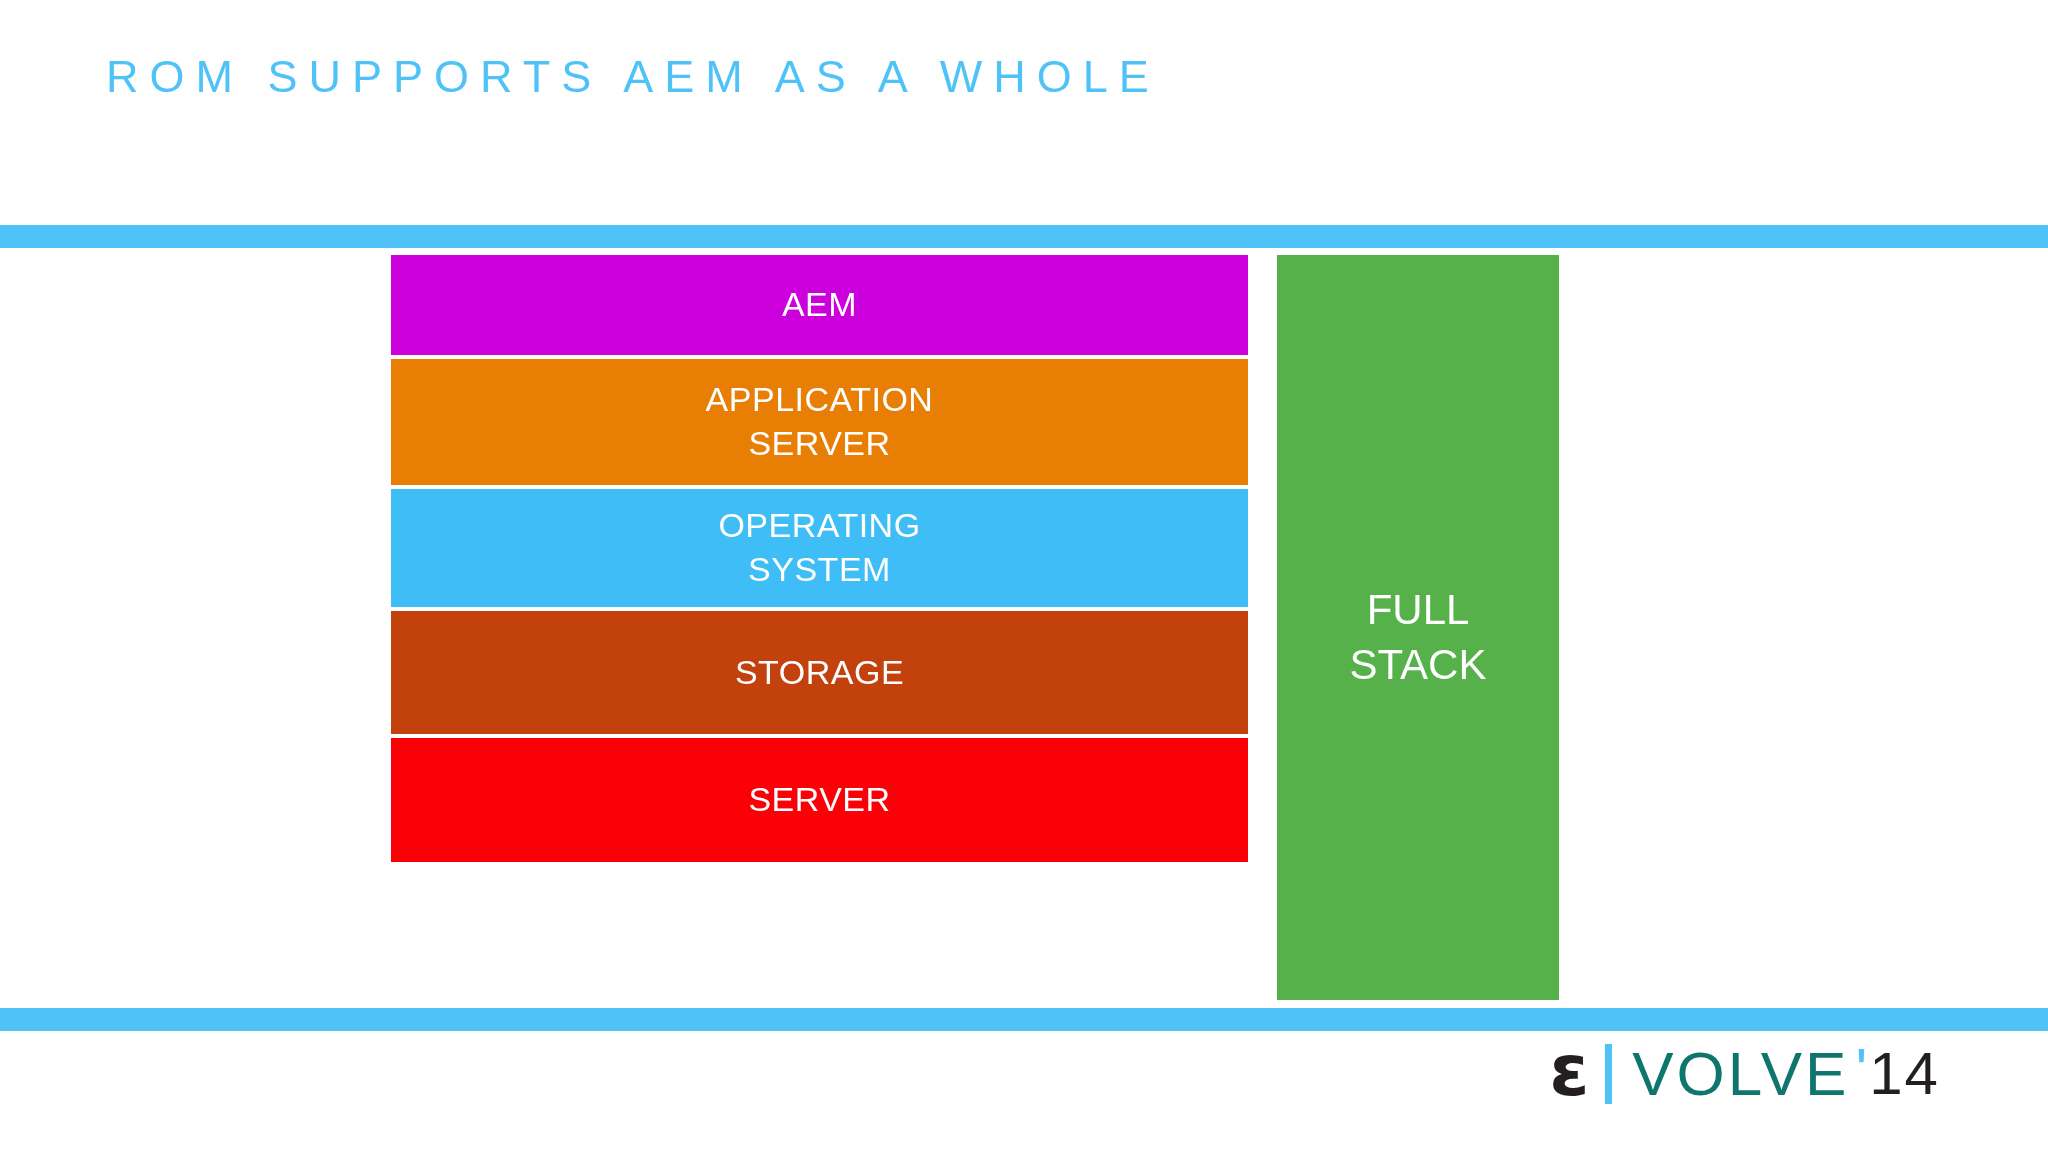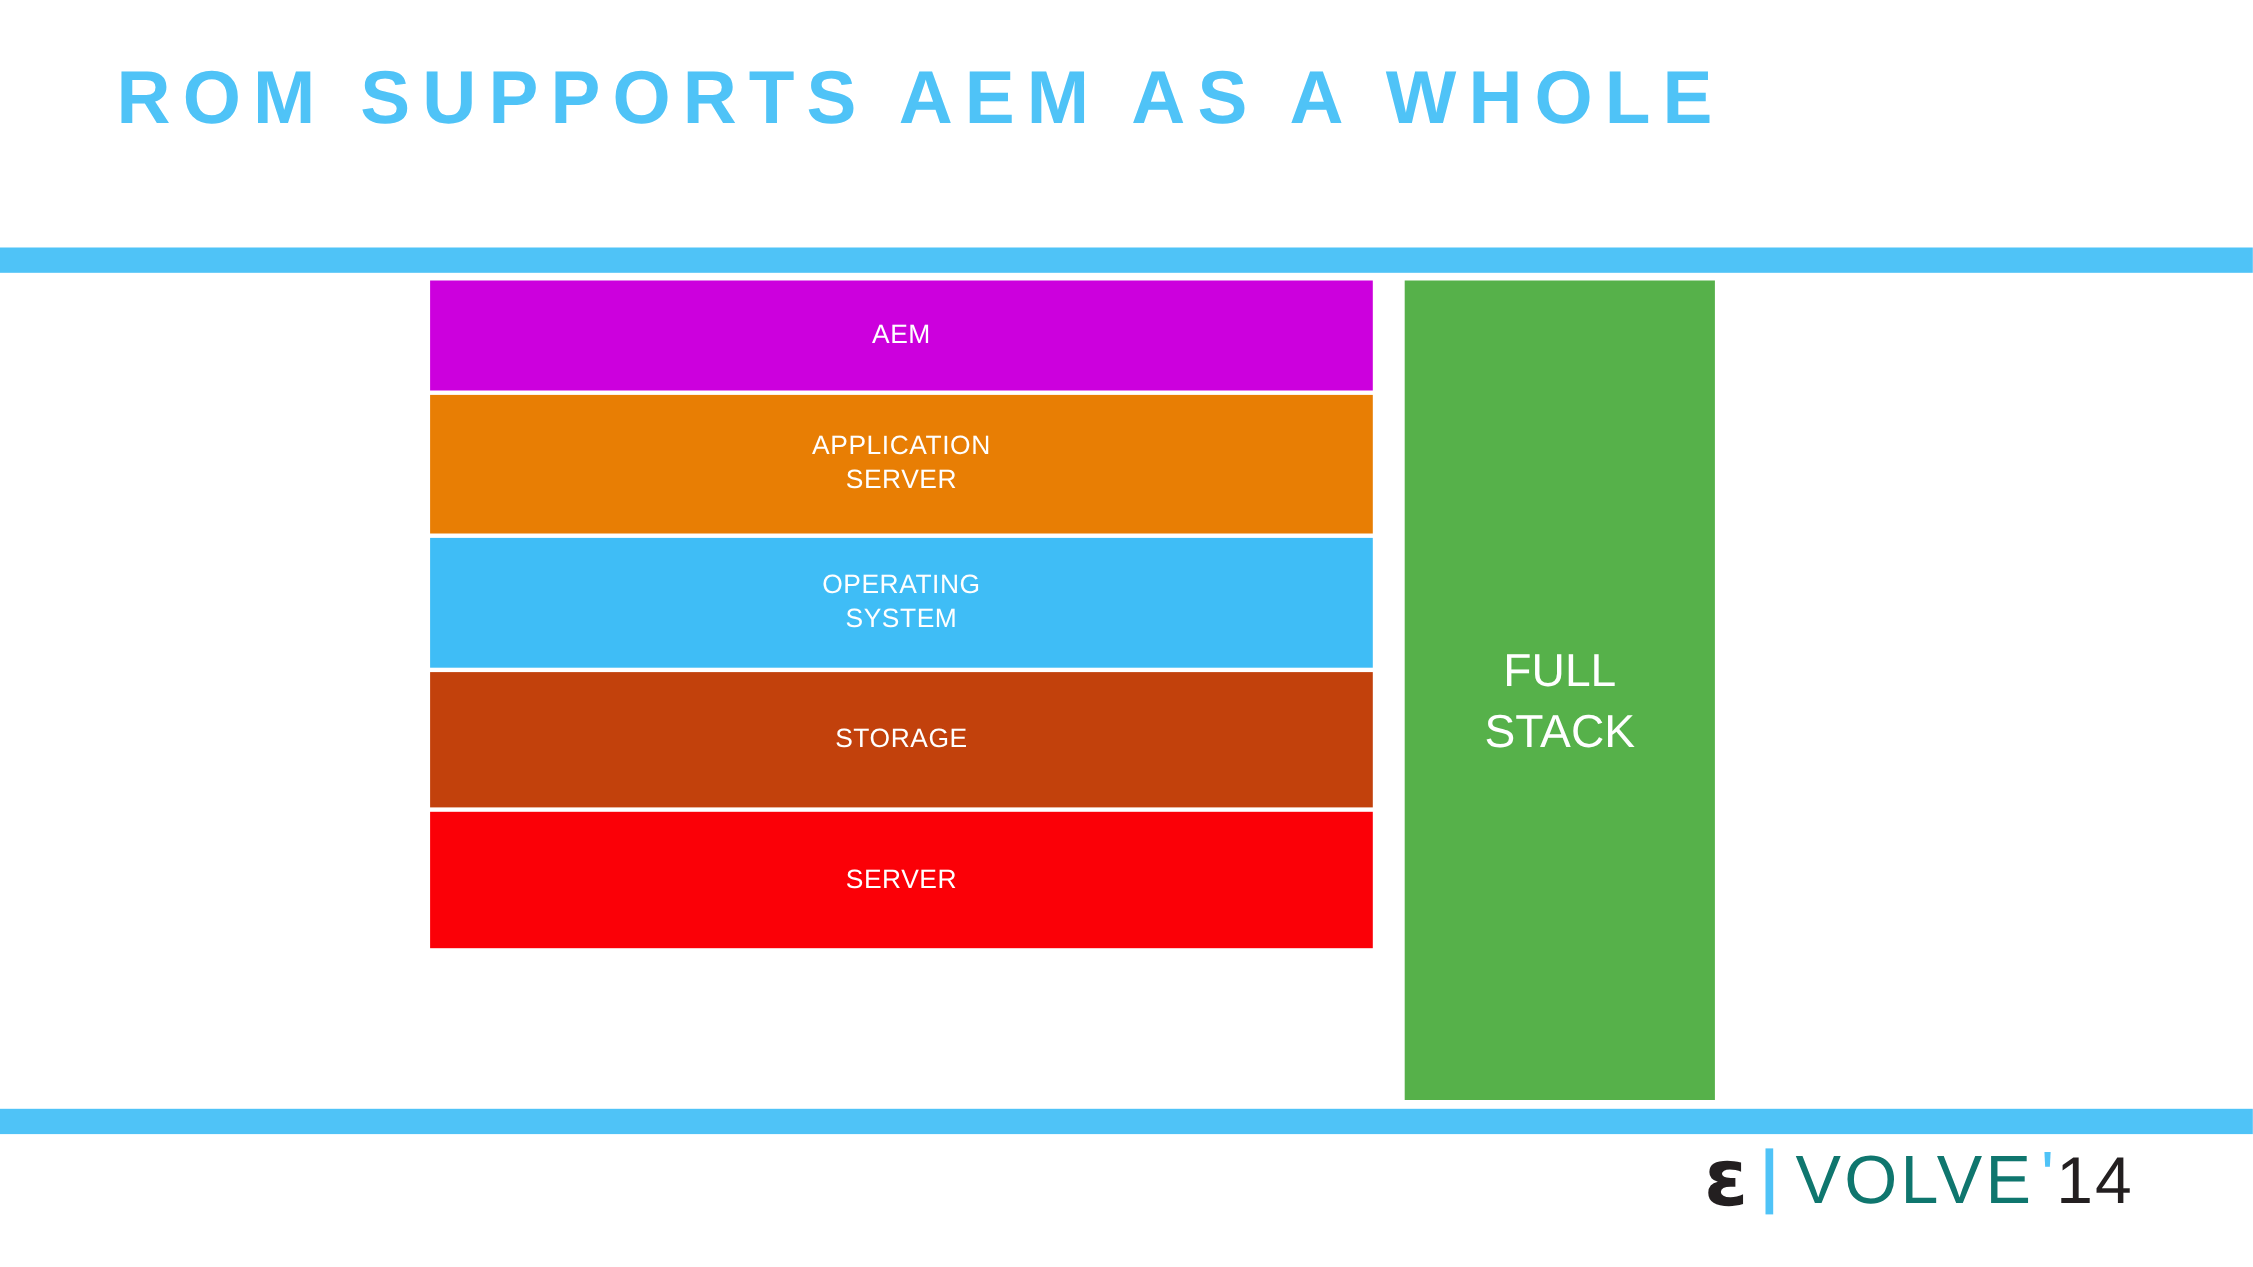--- a/index.html
+++ b/index.html
@@ -14,22 +14,22 @@
     overflow: hidden;
     font-family: "Liberation Sans", sans-serif;
     background: #ffffff;
   }
 
   
   .slide-title {
     position: absolute;
     left: 106px;
     top: 52px;
-    font-size: 68px;
-    font-weight: 700;
+    font-size: 45px;
+    font-weight: 400;
     letter-spacing: 11px;
     color: #4FC3F7;
     white-space: nowrap;
     line-height: 1.1;
   }
 
   
   .rule {
     position: absolute;
     left: 0;
@@ -58,21 +58,21 @@
     display: flex;
     flex-direction: column;
   }
 
   .stack-block {
     width: 100%;
     display: flex;
     align-items: center;
     justify-content: center;
     color: #ffffff;
-    font-size: 24px;
+    font-size: 34px;
     font-weight: 400;
     text-align: center;
     line-height: 1.28;
     letter-spacing: 0.5px;
     box-sizing: border-box;
     margin-bottom: 4px;
   }
   .stack-block:last-child { margin-bottom: 0; }
 
   .stack-block .lines { white-space: pre-line; }

